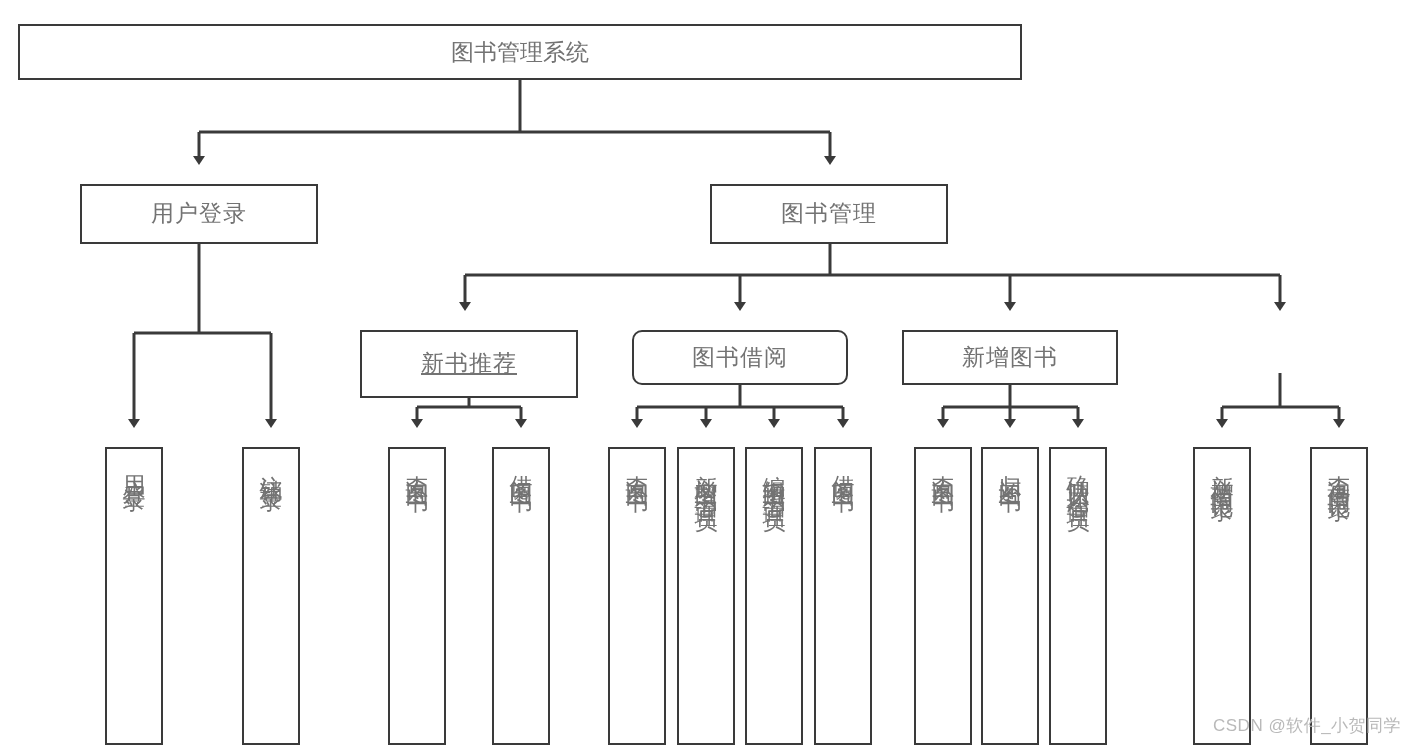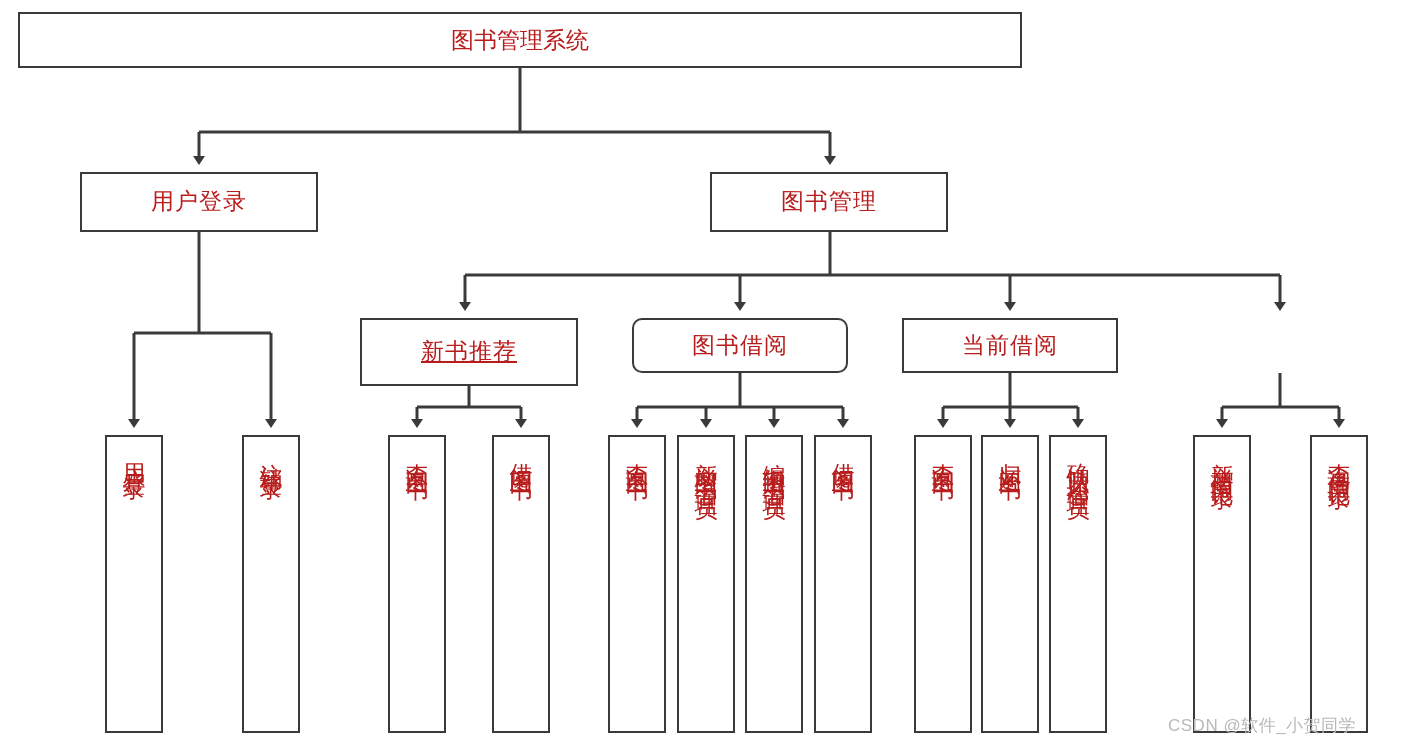--- a/index.html
+++ b/index.html
@@ -26,21 +26,22 @@
     pointer-events: none;
   }
   .node {
     position: absolute;
     box-sizing: border-box;
     background: #ffffff;
     border: 2px solid #3a3a3a;
     display: flex;
     align-items: center;
     justify-content: center;
-    color: #b91c1c;
+    color: #737373;
+    margin-top: 12px;
   }
   .node.horiz {
     font-size: 23px;
     letter-spacing: 1px;
     line-height: 1.2;
   }
   .node.root {
     font-size: 23px;
   }
   .node.leaf {
@@ -130,21 +131,21 @@
     <span>图书管理</span>
   </div>
 
   <div class="node horiz" style="left:360px; top:318px; width:218px; height:68px;text-decoration:underline;">
     <span>新书推荐</span>
   </div>
   <div class="node horiz" style="left:632px; top:318px; width:216px; height:55px;border-radius:10px;">
     <span>图书借阅</span>
   </div>
   <div class="node horiz" style="left:902px; top:318px; width:216px; height:55px;">
-    <span>当前借阅</span>
+    <span>新增图书</span>
   </div>
 
   <div class="node leaf" style="left:105px; top:435px; width:58px; height:298px;">
     <span class="vtext">用户登录</span>
   </div>
   <div class="node leaf" style="left:242px; top:435px; width:58px; height:298px;">
     <span class="vtext">注销登录</span>
   </div>
 
   <div class="node leaf" style="left:388px; top:435px; width:58px; height:298px;">
@@ -177,15 +178,15 @@
     <span class="vtext">确认归还（管理员）</span>
   </div>
 
   <div class="node leaf" style="left:1193px; top:435px; width:58px; height:298px;">
     <span class="vtext">新增借阅记录</span>
   </div>
   <div class="node leaf" style="left:1310px; top:435px; width:58px; height:298px;">
     <span class="vtext">查询借阅记录</span>
   </div>
 
-  <div class="watermark" style="left:1168px; top:714px;">CSDN @软件_小贺同学</div>
+  <div class="watermark" style="left:1196px; top:714px;padding-left:17px;">CSDN @软件_小贺同学</div>
 
 </div>
 
 </body></html>

